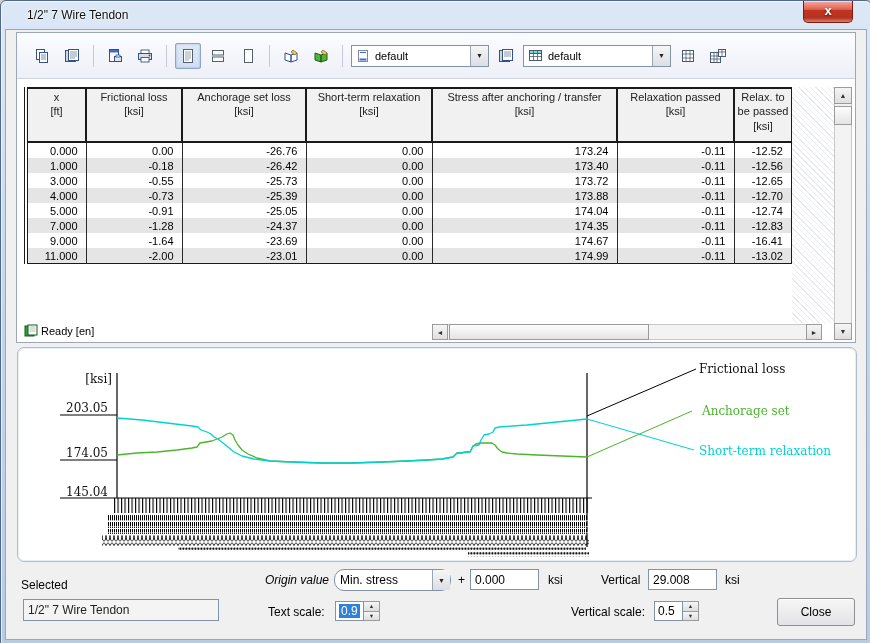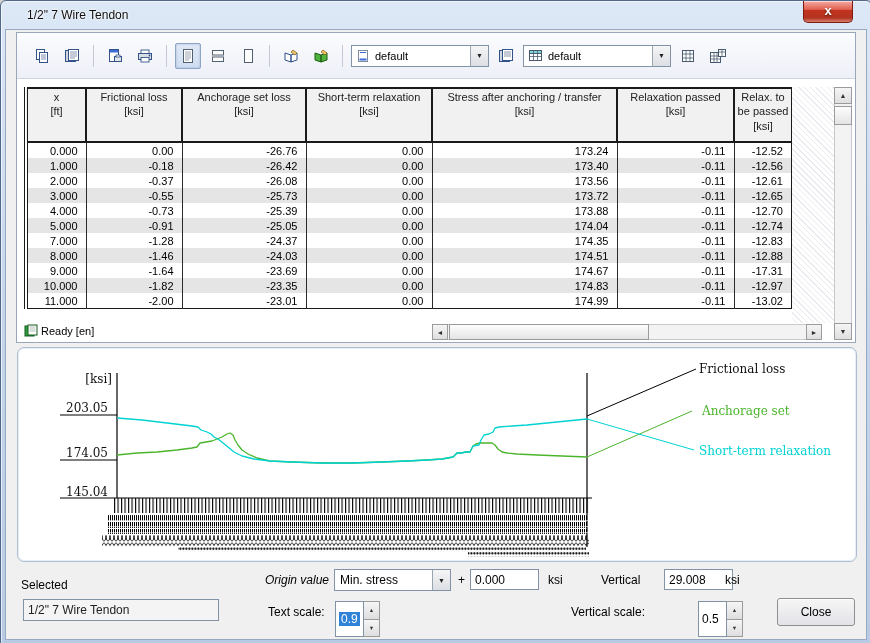--- a/index.html
+++ b/index.html
@@ -58,21 +58,21 @@
   .ln.green{stroke:#4bb52c;}
   .ax{stroke:#000;stroke-width:1.2px;}
   .chtxt{font-family:"DejaVu Serif",serif;font-size:12px;fill:#111;}
   .leader{stroke-width:1px;fill:none;}
 
   
   .lbl{position:absolute;font-size:12px;color:#000;}
   .field{position:absolute;background:#fff;border:1px solid #8293a6;box-sizing:border-box;font-size:12px;
     display:flex;align-items:center;padding-left:4px;}
   .field.ro{background:#f4f4f4;color:#222;}
-  .spin{position:absolute;display:flex;height:36px;}
+  .spin{position:absolute;display:flex;height:20px;}
   .spin .sval{width:29px;border:1px solid #8293a6;background:#fff;font-size:12px;display:flex;align-items:center;padding-left:3px;box-sizing:border-box;}
   .spin .sval.sel span{background:#2e82d8;color:#fff;padding:0 2px;}
   .spin .ud{width:16px;display:flex;flex-direction:column;border:1px solid #9b9b9b;border-left:none;box-sizing:border-box;}
   .spin .ud div{flex:1;display:flex;align-items:center;justify-content:center;font-size:5.5px;color:#333;
     background:linear-gradient(#f6f6f6,#dedede);cursor:pointer;}
   .spin .ud div:first-child{border-bottom:1px solid #9b9b9b;}
   .btn{position:absolute;background:linear-gradient(#f6f6f6,#e2e2e8);border:1px solid #8e8e8e;border-radius:3px;
     font-size:12px;display:flex;align-items:center;justify-content:center;cursor:pointer;box-shadow:inset 0 1px 0 #fff;}
   .ic{display:block;}
 </style>
@@ -250,29 +250,20 @@
           <tr>
             <td>1.000</td>
             <td>-0.18</td>
             <td>-26.42</td>
             <td>0.00</td>
             <td>173.40</td>
             <td>-0.11</td>
             <td>-12.56</td>
           </tr>
           <tr>
-            <td>2.000</td>
-            <td>-0.37</td>
-            <td>-26.08</td>
-            <td>0.00</td>
-            <td>173.56</td>
-            <td>-0.11</td>
-            <td>-12.61</td>
-          </tr>
-          <tr>
             <td>3.000</td>
             <td>-0.55</td>
             <td>-25.73</td>
             <td>0.00</td>
             <td>173.72</td>
             <td>-0.11</td>
             <td>-12.65</td>
           </tr>
           <tr>
             <td>4.000</td>
@@ -295,45 +286,27 @@
           <tr>
             <td>7.000</td>
             <td>-1.28</td>
             <td>-24.37</td>
             <td>0.00</td>
             <td>174.35</td>
             <td>-0.11</td>
             <td>-12.83</td>
           </tr>
           <tr>
-            <td>8.000</td>
-            <td>-1.46</td>
-            <td>-24.03</td>
-            <td>0.00</td>
-            <td>174.51</td>
-            <td>-0.11</td>
-            <td>-12.88</td>
-          </tr>
-          <tr>
             <td>9.000</td>
             <td>-1.64</td>
             <td>-23.69</td>
             <td>0.00</td>
             <td>174.67</td>
             <td>-0.11</td>
-            <td>-17.31</td>
-          </tr>
-          <tr>
-            <td>10.000</td>
-            <td>-1.82</td>
-            <td>-23.35</td>
-            <td>0.00</td>
-            <td>174.83</td>
-            <td>-0.11</td>
-            <td>-12.97</td>
+            <td>-16.41</td>
           </tr>
           <tr>
             <td>11.000</td>
             <td>-2.00</td>
             <td>-23.01</td>
             <td>0.00</td>
             <td>174.99</td>
             <td>-0.11</td>
             <td>-13.02</td>
           </tr>
@@ -417,49 +390,49 @@
       <text class="chtxt" x="697" y="453" fill="#00d2d2" style="fill:#00d2d2">Short-term relaxation</text>
     </svg>
   </div>
 
   <span class="lbl" style="left:20px;top:577px;">Selected</span>
   <div class="field ro" style="left:22px;top:598px;width:196px;height:22px;">
     <span>1/2" 7 Wire Tendon</span>
   </div>
 
   <span class="lbl" style="left:258px;top:572px;width:70px;text-align:right;font-style:italic;">Origin value</span>
-  <div class="combo" style="position:absolute;left:333px;top:568px;width:117px;height:22px;font-size:12px;">
+  <div class="combo" style="position:absolute;left:333px;top:568px;width:117px;height:22px;font-size:12px;border-radius:10px;">
     <span class="val">Min. stress</span>
     <span class="drop">▼</span>
   </div>
   <span class="lbl" style="left:457px;top:572px;">+</span>
   <div class="field" style="left:469px;top:568px;width:69px;height:21px;">
     <span>0.000</span>
   </div>
   <span class="lbl" style="left:547px;top:572px;">ksi</span>
 
   <span class="lbl" style="left:600px;top:572px;">Vertical</span>
-  <div class="field" style="left:647px;top:568px;width:69px;height:21px;margin-left:16px;">
+  <div class="field" style="left:647px;top:568px;width:69px;height:21px;">
     <span>29.008</span>
   </div>
   <span class="lbl" style="left:724px;top:572px;">ksi</span>
 
   <span class="lbl" style="left:267px;top:604px;">Text scale:</span>
   <div class="spin" style="left:334px;top:600px;">
     <div class="sval sel">
         <span>0.9</span>
       </div>
     <div class="ud">
       <div>▲</div>
       <div>▼</div>
     </div>
   </div>
 
   <span class="lbl" style="left:570px;top:604px;">Vertical scale:</span>
-  <div class="spin" style="left:653px;top:600px;margin-left:44px;">
+  <div class="spin" style="left:653px;top:600px;">
     <div class="sval">
         <span>0.5</span>
       </div>
     <div class="ud">
       <div>▲</div>
       <div>▼</div>
     </div>
   </div>
 
   <div class="btn" style="left:776px;top:597px;width:76px;height:26px;">

